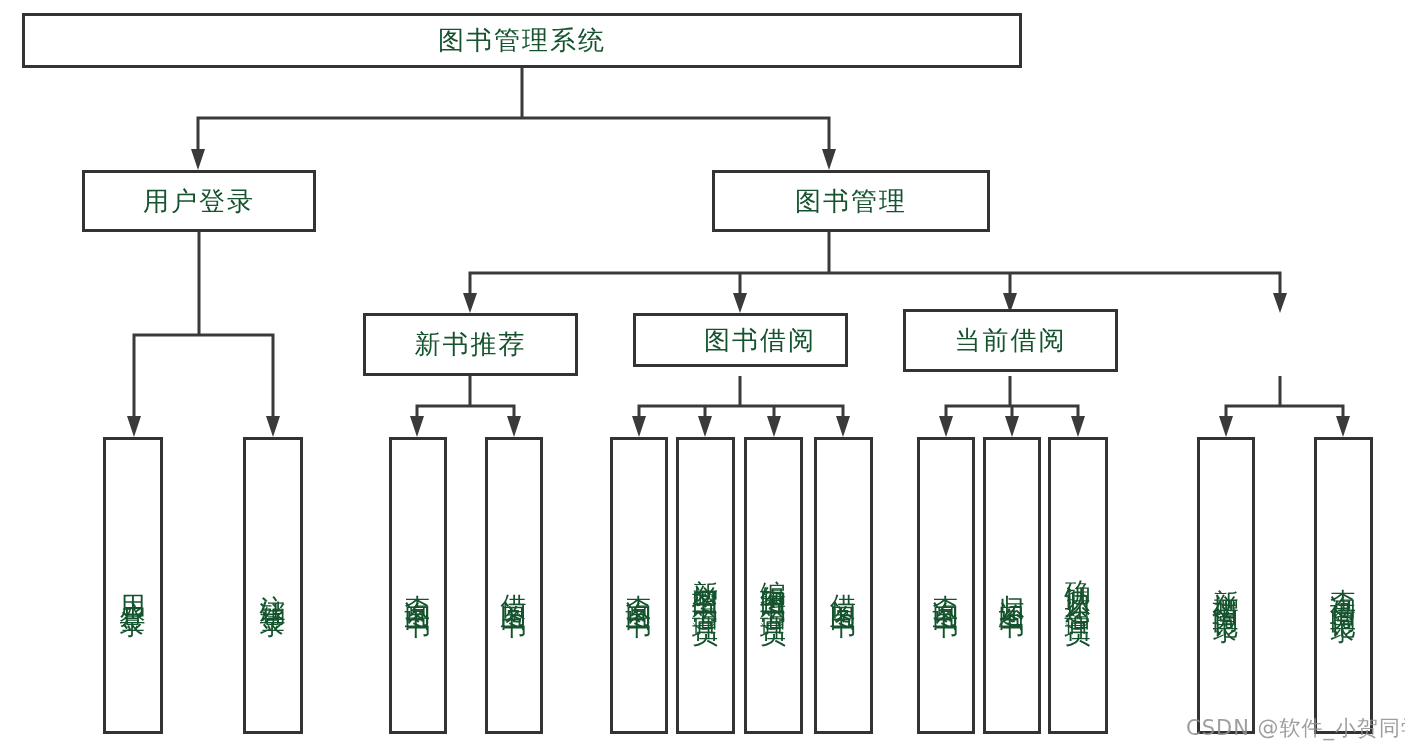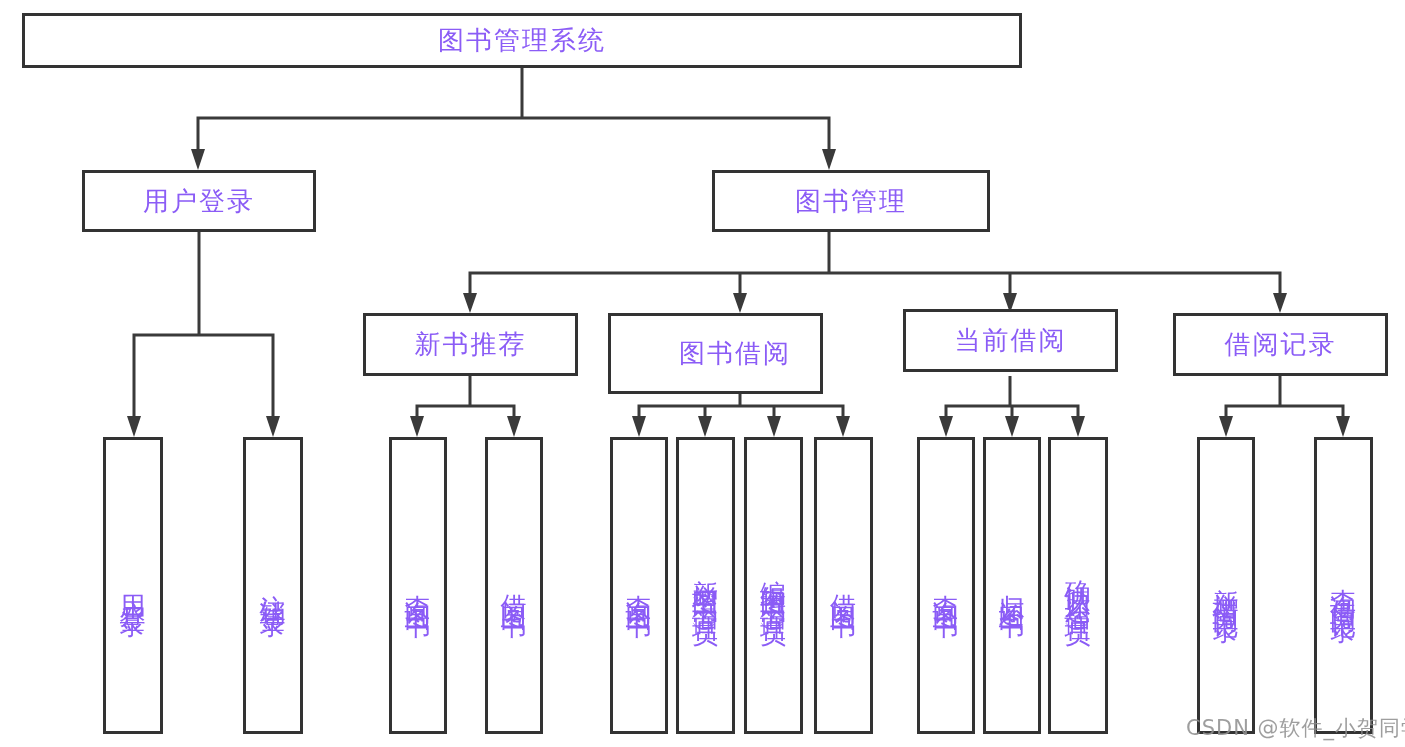--- a/index.html
+++ b/index.html
@@ -14,21 +14,21 @@
   .connectors {
     position: absolute;
     left: 0; top: 0;
     width: 1405px; height: 747px;
   }
   .box {
     position: absolute;
     box-sizing: border-box;
     border: 3px solid #333333;
     background: #ffffff;
-    color: #8b5cf6;
+    color: #14532d;
     display: flex;
     align-items: center;
     justify-content: center;
     font-size: 26px;
     letter-spacing: 2px;
     text-align: center;
   }
   .box.v {
     writing-mode: vertical-rl;
     letter-spacing: 6px;
@@ -73,23 +73,22 @@
       M1071 416 L1085 416 L1078 437 Z
       M1219 416 L1233 416 L1226 437 Z  M1336 416 L1350 416 L1343 437 Z"></path>
   </svg>
 
   <div class="box" style="left:22px; top:13px; width:1000px; height:55px;">图书管理系统</div>
 
   <div class="box" style="left:82px; top:170px; width:234px; height:62px;">用户登录</div>
   <div class="box" style="left:712px; top:170px; width:278px; height:62px;">图书管理</div>
 
   <div class="box" style="left:363px; top:313px; width:215px; height:63px;">新书推荐</div>
-  <div class="box" style="left:608px; top:313px; width:215px; height:81px;padding-left:39px;">图书借阅</div>
+  <div class="box" style="left:633px; top:313px; width:215px; height:54px;padding-left:39px;">图书借阅</div>
   <div class="box" style="left:903px; top:309px; width:215px; height:63px;">当前借阅</div>
-  <div class="box" style="left:1173px; top:313px; width:215px; height:63px;">借阅记录</div>
 
   <div class="box v" style="left:103px; top:437px; width:60px; height:297px;">用户登录</div>
   <div class="box v" style="left:243px; top:437px; width:60px; height:297px;">注销登录</div>
 
   <div class="box v" style="left:389px; top:437px; width:58px; height:297px;">查询图书</div>
   <div class="box v" style="left:485px; top:437px; width:58px; height:297px;">借阅图书</div>
 
   <div class="box v" style="left:610px; top:437px; width:58px; height:297px;">查询图书</div>
   <div class="box v" style="left:676px; top:437px; width:59px; height:297px;">新增图书（管理员）</div>
   <div class="box v" style="left:744px; top:437px; width:59px; height:297px;">编辑图书（管理员）</div>

